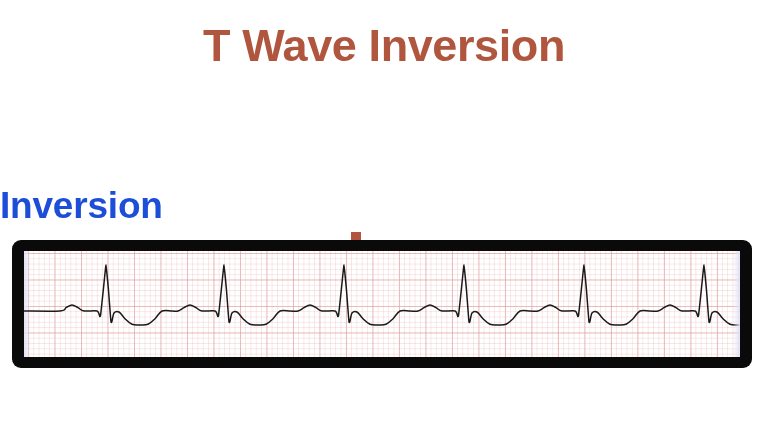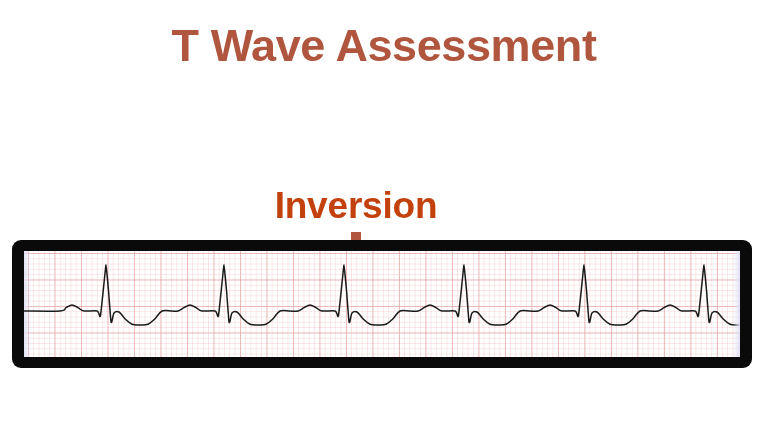--- a/index.html
+++ b/index.html
@@ -30,25 +30,25 @@
     line-height: 1.06;
     white-space: nowrap;
   }
 
   
   #annotation-label {
     position: absolute;
     left: 0;
     top: 186px;
     width: 712px;
-    text-align: center;
+    text-align: left;
     font-size: 37px;
     font-weight: bold;
     letter-spacing: -0.2px;
-    color: #c2410c;
+    color: #1d4ed8;
     line-height: 1.08;
     white-space: nowrap;
   }
 
   
   #annotation-arrow {
     position: absolute;
     left: 340px;
     top: 232px;
     width: 32px;
@@ -103,21 +103,21 @@
     left: 0;
     top: 0;
     width: 100%;
     height: 100%;
     display: block;
   }
 </style>
 </head>
 <body>
 
-<div id="page-title">T Wave Assessment</div>
+<div id="page-title">T Wave Inversion</div>
 
 <div id="annotation-label">Inversion</div>
 
 <div id="annotation-arrow">
   <svg width="32" height="88" viewBox="0 0 32 88" xmlns="http://www.w3.org/2000/svg">
     <rect x="11" y="0" width="10" height="64" fill="#b0563e"></rect>
     <polygon points="16,87 2.5,62 29.5,62" fill="#b0563e"></polygon>
   </svg>
 </div>
 

